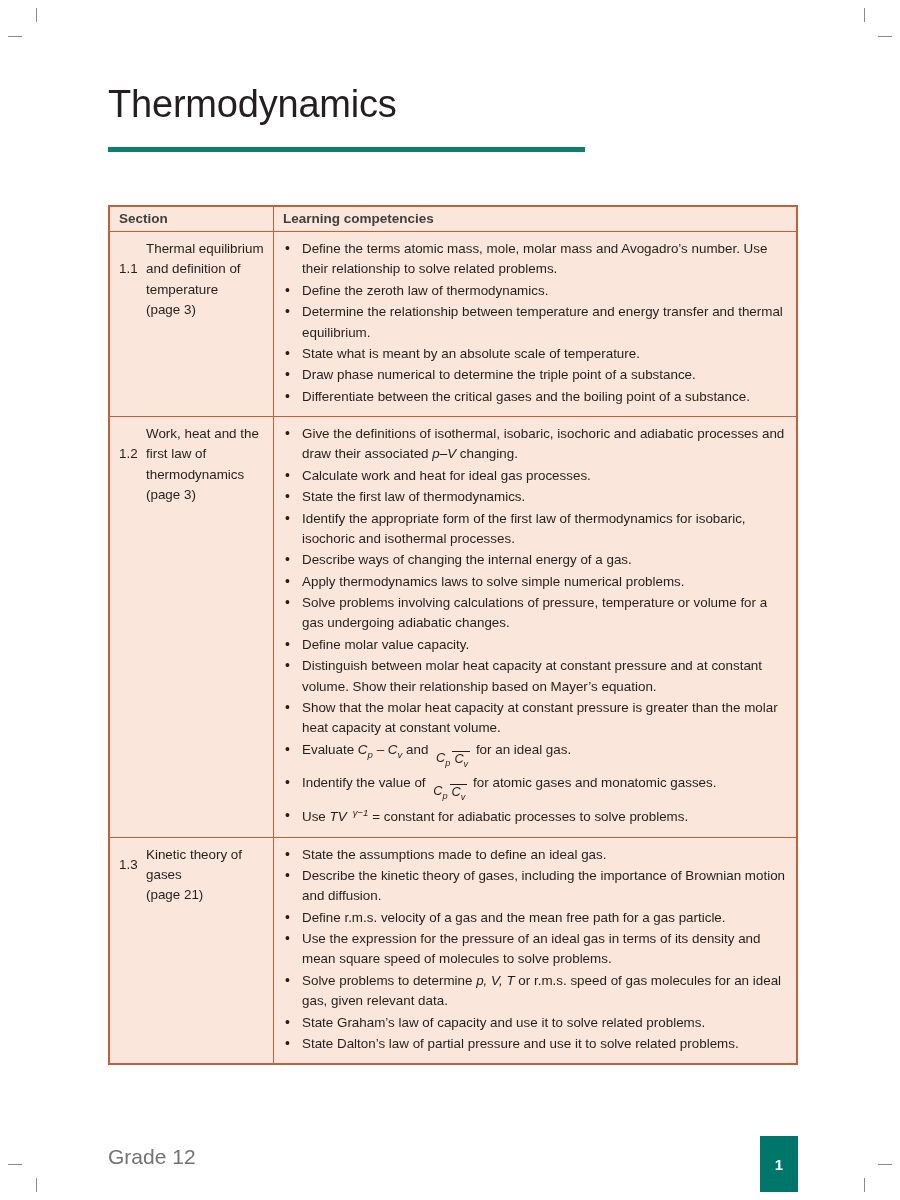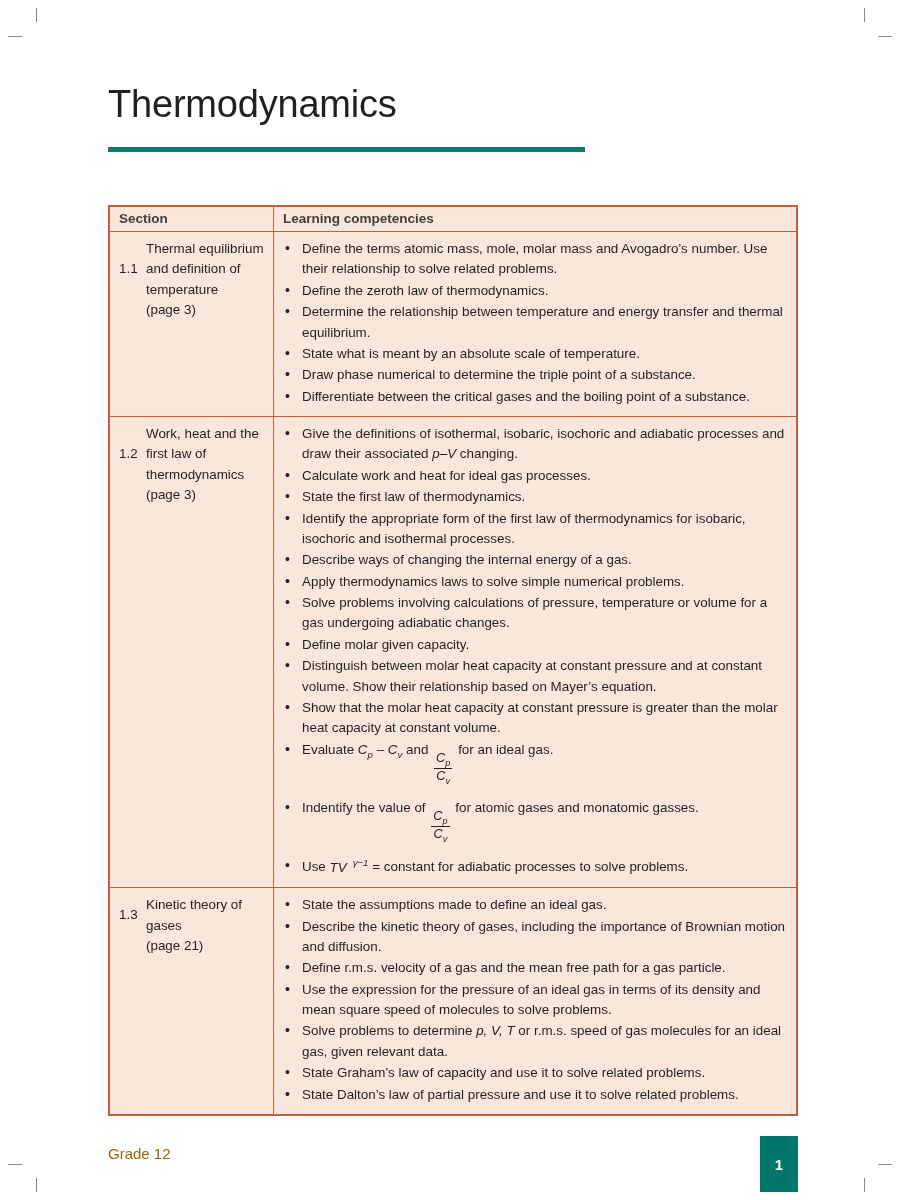--- a/index.html
+++ b/index.html
@@ -151,37 +151,37 @@
     color: #231f20;
   }
   li.tall { margin-bottom: 5px; }
   .mvar { font-style: italic; }
   sub { font-size: 0.72em; }
   sup { font-size: 0.72em; margin-left: 6px; }
 
   
   .frac {
     display: inline-flex;
-    flex-direction: column;
+    flex-direction: row;
     vertical-align: -0.62em;
     text-align: center;
-    margin: 11px 2px;
+    margin: 3px 2px;
     line-height: 1.05;
     font-size: 0.95em;
   }
   .frac .num { padding: 0 2px; }
   .frac .den { padding: 0 2px; border-top: 1px solid #231f20; }
 
   
   .footer-grade {
     position: absolute;
     left: 108px;
     top: 1145px;
-    font-size: 15px;
-    color: #a16207;
+    font-size: 21px;
+    color: #737373;
   }
   .footer-pagebox {
     position: absolute;
     left: 760px;
     top: 1136px;
     width: 38px;
     height: 56px;
     background: #00766a;
     display: flex;
     align-items: center;
@@ -259,21 +259,21 @@
             <ul class="comp">
               <li>
                 <span>Give the definitions of isothermal, isobaric, isochoric and adiabatic processes and draw their associated </span><span class="mvar">p–V</span><span> changing.</span>
               </li>
               <li>Calculate work and heat for ideal gas processes.</li>
               <li>State the first law of thermodynamics.</li>
               <li>Identify the appropriate form of the first law of thermodynamics for isobaric, isochoric and isothermal processes.</li>
               <li>Describe ways of changing the internal energy of a gas.</li>
               <li>Apply thermodynamics laws to solve simple numerical problems.</li>
               <li>Solve problems involving calculations of pressure, temperature or volume for a gas undergoing adiabatic changes.</li>
-              <li>Define molar given capacity.</li>
+              <li>Define molar value capacity.</li>
               <li>Distinguish between molar heat capacity at constant pressure and at constant volume. Show their relationship based on Mayer’s equation.</li>
               <li>Show that the molar heat capacity at constant pressure is greater than the molar heat capacity at constant volume.</li>
 
               <li class="tall">
                 <span>Evaluate</span>
                 <span class="mvar">C<sub>p</sub></span>
                 <span>–</span>
                 <span class="mvar">C<sub>v</sub></span>
                 <span>and</span>
                 <span class="frac">

